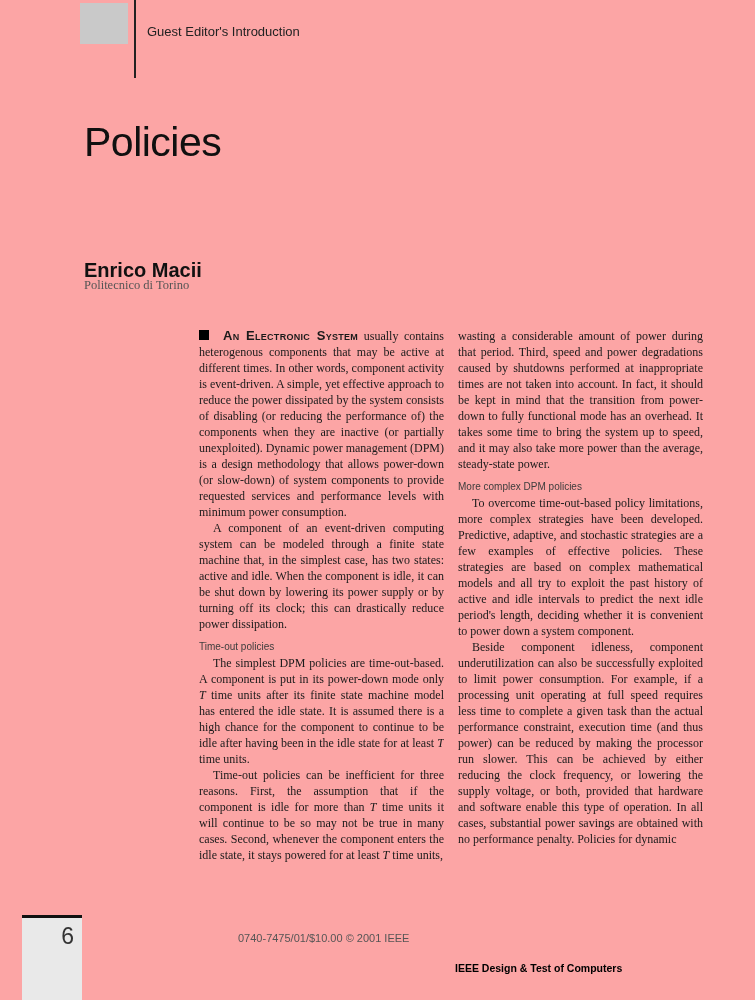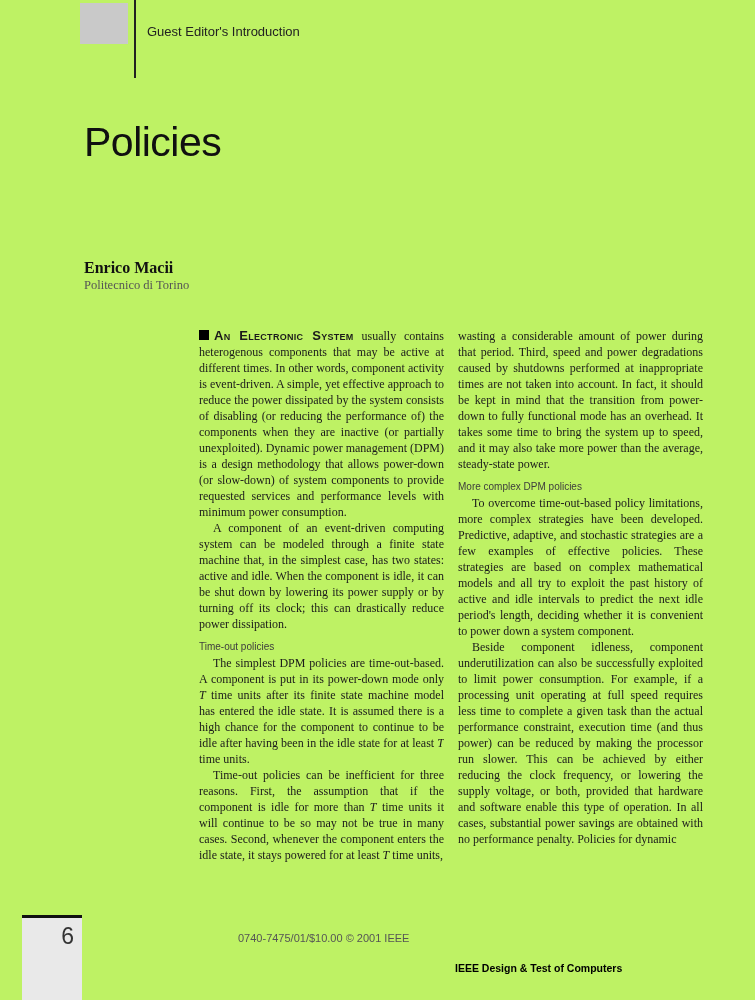--- a/index.html
+++ b/index.html
@@ -1,36 +1,36 @@
 <!DOCTYPE html>
 <html><head>
 <meta charset="utf-8">
 <style>
   html, body { margin: 0; padding: 0; background: #ffffff; }
   .page {
     position: relative; width: 755px; height: 1000px;
-    background: #bef264; overflow: hidden;
+    background: #fca5a5; overflow: hidden;
     font-family: "Liberation Sans", sans-serif;
   }
 
   
   .masthead-square { position: absolute; left: 80px; top: 3px; width: 48px; height: 41px; background: #c9c9c9; }
   .masthead-rule   { position: absolute; left: 134px; top: 0; width: 2px; height: 78px; background: #222; }
   .masthead-label  { position: absolute; left: 147px; top: 24px; font-size: 13px; color: #222; }
 
   
   .article-title {
     position: absolute; left: 84px; top: 90px;
     font-size: 41px; line-height: 50px; font-weight: 300;
     letter-spacing: -0.5px; color: #101010;
   }
   .author-name {
     position: absolute; left: 84px; top: 259px;
-    font-family: Liberation Serif, serif; font-weight: bold;
-    font-size: 16px; color: #111;
+    font-family: Liberation Sans, sans-serif; font-weight: bold;
+    font-size: 20px; color: #111;
   }
   .author-affiliation { position: absolute; left: 84px; top: 278px; font-size: 12.5px; color: #555; font-family: Liberation Serif, serif; }
 
   
   .columns {
     position: absolute; left: 199px; top: 328px; width: 504px; height: 598px;
     display: flex; gap: 14px; overflow: hidden;
   }
   .column { width: 245px; height: 100%; overflow: hidden; }
   .body-paragraph {
@@ -39,21 +39,21 @@
     text-align: justify;
   }
   .body-paragraph.indent { text-indent: 14px; }
   .italic { font-style: italic; }
   .lead-square {
     display: inline-block; width: 10px; height: 10px;
     background: #000; margin-right: 5px;
   }
   .lead-caps {
     font-family: "Liberation Sans", sans-serif; font-weight: bold;
-    font-variant: small-caps; font-size: 13px; letter-spacing: 0.3px;
+    font-variant: small-caps; font-size: 13px; letter-spacing: 0.3px; margin-left: 9px;
   }
   .section-heading {
     font-family: "Liberation Sans", sans-serif; font-weight: 400;
     font-size: 10px; color: #3d3d3d; margin: 9px 0 3px 0;
   }
 
   
   .footer-copyright { position: absolute; left: 205px; top: 932px; font-size: 11px; color: #555; margin-left: 33px; }
   .footer-journal   { position: absolute; left: 455px; top: 962px; font-size: 10.5px; font-weight: bold; color: #000; }
   .page-number-box {

